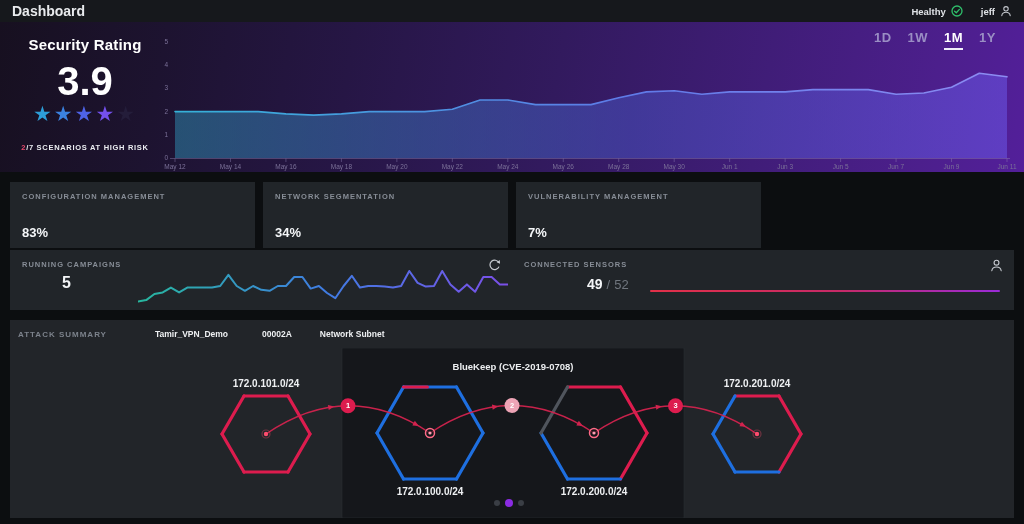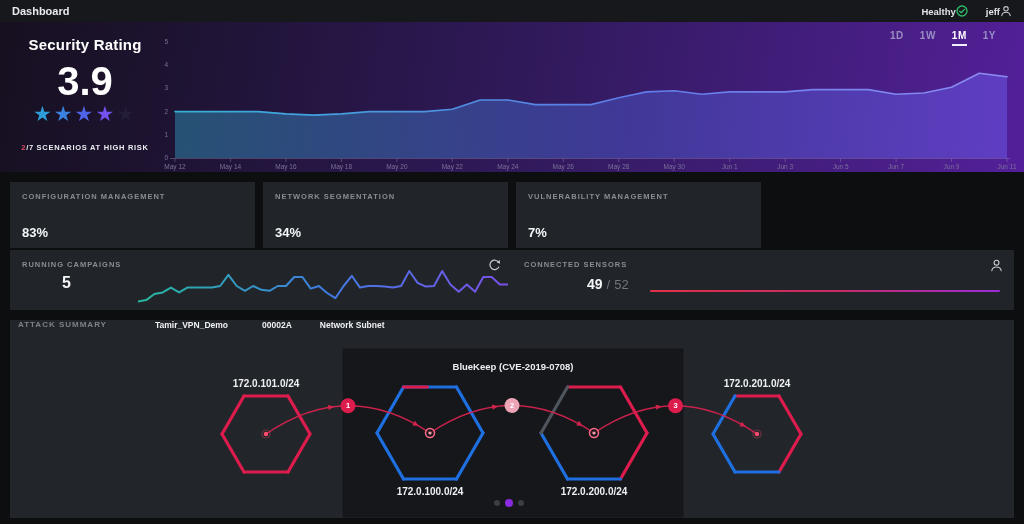--- a/index.html
+++ b/index.html
@@ -2,37 +2,37 @@
 <html><head>
 <meta charset="utf-8">
 <style>
   html,body{margin:0;padding:0;background:#0c0e10;}
   body{width:1024px;height:524px;overflow:hidden;font-family:"Liberation Sans",sans-serif;-webkit-font-smoothing:antialiased;}
   .app{position:relative;width:1024px;height:524px;background:#0c0e10;}
   svg text{font-family:"Liberation Sans",sans-serif;}
 
   
   .topbar{position:absolute;top:0;left:0;right:0;height:22px;background:#16181c;display:flex;align-items:center;justify-content:space-between;padding:0 12px;box-sizing:border-box;}
-  .topbar-title{font-size:11px;font-weight:bold;color:#e8eaed;}
+  .topbar-title{font-size:14px;font-weight:bold;color:#e8eaed;}
   .topbar-right{display:flex;align-items:center;gap:18px;}
-  .tb-item{display:flex;align-items:center;font-size:9.5px;font-weight:bold;color:#dfe2e6;cursor:pointer;}
+  .tb-item{display:flex;align-items:center;gap:5px;font-size:9.5px;font-weight:bold;color:#dfe2e6;cursor:pointer;}
 
   
   .hero{position:absolute;top:22px;left:0;right:0;height:150px;background:linear-gradient(100deg,#171020 0%,#1d1330 16%,#261645 34%,#321a5e 54%,#401d78 74%,#4c1f8c 90%,#531f9a 100%);}
   #mainChart{position:absolute;top:0;left:0;width:1024px;height:150px;}
   .rating{position:absolute;top:0;left:0;width:170px;height:150px;text-align:center;z-index:2;}
   .rating-title{margin:0;padding-top:14px;font-size:15px;font-weight:600;color:#ffffff;letter-spacing:.2px;}
   .score{font-size:40px;font-weight:bold;color:#ffffff;line-height:1;margin-top:8px;}
   .stars{margin-top:2px;font-size:21px;letter-spacing:2px;line-height:1;}
   .stars span{display:inline-block;}
   .st1{color:#2d9ed8}.st2{color:#3b82e0}.st3{color:#4e63e8}.st4{color:#7450ee}.st-dim{color:#241d3a}
   .risk{margin-top:19px;font-size:7.5px;font-weight:bold;letter-spacing:.7px;color:#eceef2;}
   .risk .hot{color:#e8496d;}
   .timeframes{position:absolute;top:8px;right:28px;display:flex;gap:16px;z-index:2;}
-  .tf{font-size:10px;font-weight:bold;letter-spacing:.5px;color:#9a8ec4;padding-bottom:3px;border-bottom:2px solid transparent;cursor:pointer;}
+  .tf{font-size:13px;font-weight:bold;letter-spacing:.5px;color:#9a8ec4;padding-bottom:3px;border-bottom:2px solid transparent;cursor:pointer;}
   .tf.active{color:#ffffff;border-bottom-color:#efeefa;}
 
   
   .metrics{position:absolute;top:182px;left:10px;right:10px;display:grid;grid-template-columns:repeat(4,1fr);gap:8px;}
   .card{position:relative;background:#212529;height:66px;text-align:center;}
   .card-label{position:absolute;top:10px;left:12px;font-size:7.5px;font-weight:bold;letter-spacing:1px;color:#878d96;}
   .card-value{position:absolute;bottom:8px;left:12px;font-size:13px;font-weight:bold;color:#f4f6f8;}
 
   
   .row2{position:absolute;top:250px;left:10px;right:10px;display:grid;grid-template-columns:1fr 1fr;}
@@ -40,21 +40,21 @@
   .count{position:absolute;top:24px;left:52px;font-size:16px;font-weight:bold;color:#f4f6f8;}
   #sparkline{position:absolute;top:16px;left:128px;width:370px;height:40px;}
   .icon-btn{position:absolute;top:8px;right:10px;width:15px;height:15px;cursor:pointer;}
   .sensor-nums{position:absolute;top:26px;left:75px;display:flex;align-items:baseline;gap:4px;}
   .sensor-nums .c1{font-size:14px;font-weight:bold;color:#f4f6f8;}
   .sensor-nums .sep,.sensor-nums .c2{font-size:13px;color:#70767e;}
   .sensor-line{position:absolute;top:40px;left:138px;right:14px;height:2px;border-radius:2px;background:linear-gradient(90deg,#e23048 0%,#c62a68 55%,#9a2bd8 100%);}
 
   
   .attack{position:absolute;top:320px;left:10px;right:10px;height:198px;background:#222529;}
-  .attack-header{display:flex;align-items:flex-start;height:28px;padding:0 8px;}
+  .attack-header{display:flex;align-items:center;height:28px;padding:0 8px;}
   .as-label{font-size:8px;font-weight:bold;letter-spacing:1px;color:#7c828b;}
   .as-strong{font-size:8.5px;font-weight:bold;color:#eef0f2;}
   .m1{margin-left:48px}.m2{margin-left:34px}.m3{margin-left:28px}
   .viz{position:absolute;top:28px;left:0;right:0;bottom:0;}
   #attackMap{position:absolute;top:0;left:0;width:1004px;height:170px;}
   .dots{position:absolute;left:484px;top:151px;display:flex;align-items:center;gap:5px;}
   .dot{width:6px;height:6px;border-radius:50%;background:#3a3e45;cursor:pointer;}
   .dot.active{width:8px;height:8px;background:#8a2be2;}
 </style>
 </head>

